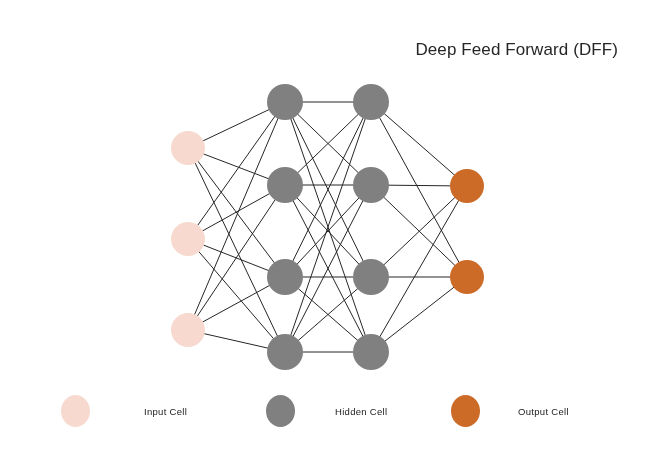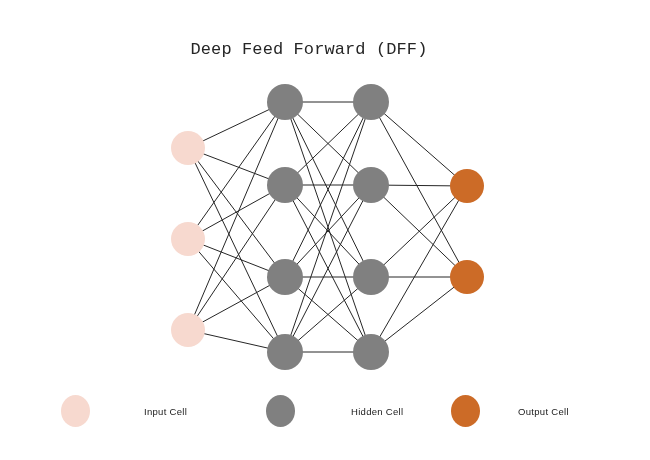--- a/index.html
+++ b/index.html
@@ -19,24 +19,24 @@
     left: 0;
     top: 0;
     width: 650px;
     height: 460px;
   }
   #diagram-title {
     position: absolute;
     left: 0;
     top: 40px;
     width: 618px;
-    text-align: center;
+    text-align: right;
     font-size: 17px;
     color: #262626;
-    font-family: Liberation Mono, monospace;
+    font-family: Liberation Sans, sans-serif;
     letter-spacing: 0.1px;
   }
   svg#network-svg {
     position: absolute;
     left: 0;
     top: 0;
     width: 650px;
     height: 460px;
     display: block;
   }
@@ -62,21 +62,21 @@
   .legend-label {
     font-size: 9.5px;
     color: #1a1a1a;
     font-family: "Liberation Sans", sans-serif;
     white-space: nowrap;
     letter-spacing: 0.3px;
   }
   #legend-input { left: 61px; }
   #legend-input .legend-label { margin-left: 54px; }
   #legend-hidden { left: 266px; }
-  #legend-hidden .legend-label { margin-left: 56px; }
+  #legend-hidden .legend-label { margin-left: 40px; }
   #legend-output { left: 451px; }
   #legend-output .legend-label { margin-left: 38px; }
 </style>
 </head>
 <body>
 
 <div id="canvas-root">
 
   <div id="diagram-title">Deep Feed Forward (DFF)</div>
 

